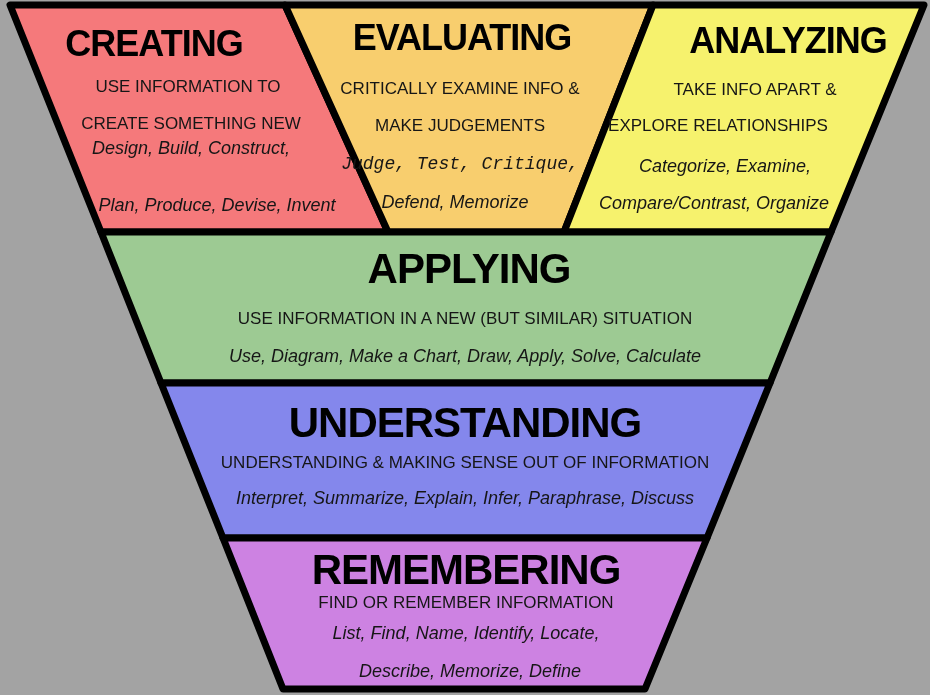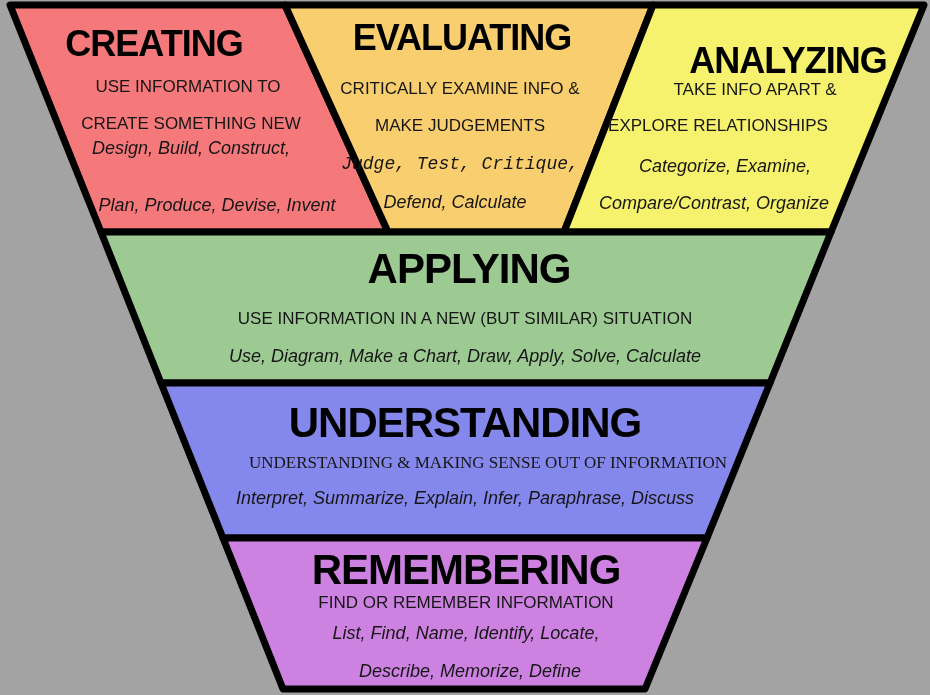--- a/index.html
+++ b/index.html
@@ -66,34 +66,34 @@
   <div class="t h1t" style="left:154px; top:24px;">CREATING</div>
   <div class="t sub" style="left:188px; top:78px;">USE INFORMATION TO</div>
   <div class="t sub" style="left:191px; top:115px;">CREATE SOMETHING NEW</div>
   <div class="t verbs" style="left:191px; top:139px;">Design, Build, Construct,</div>
   <div class="t verbs" style="left:217px; top:196px;">Plan, Produce, Devise, Invent</div>
 
   <div class="t h1t" style="left:462px; top:18px;">EVALUATING</div>
   <div class="t sub" style="left:460px; top:80px;">CRITICALLY EXAMINE INFO &amp;</div>
   <div class="t sub" style="left:460px; top:117px;">MAKE JUDGEMENTS</div>
   <div class="t verbs" style="left:460px; top:155px;font-family:Liberation Mono, monospace;">Judge, Test, Critique,</div>
-  <div class="t verbs" style="left:455px; top:193px;">Defend, Calculate</div>
+  <div class="t verbs" style="left:455px; top:193px;">Defend, Memorize</div>
 
-  <div class="t h1t" style="left:788px; top:21px;margin-top:20px;">ANALYZING</div>
+  <div class="t h1t" style="left:788px; top:21px;">ANALYZING</div>
   <div class="t sub" style="left:755px; top:81px;">TAKE INFO APART &amp;</div>
   <div class="t sub" style="left:718px; top:117px;">EXPLORE RELATIONSHIPS</div>
   <div class="t verbs" style="left:725px; top:157px;">Categorize, Examine,</div>
   <div class="t verbs" style="left:714px; top:194px;">Compare/Contrast, Organize</div>
 
   <div class="t h1b" style="left:469px; top:246px;">APPLYING</div>
   <div class="t sub" style="left:465px; top:310px;">USE INFORMATION IN A NEW (BUT SIMILAR) SITUATION</div>
   <div class="t verbs" style="left:465px; top:347px;">Use, Diagram, Make a Chart, Draw, Apply, Solve, Calculate</div>
 
   <div class="t h1b" style="left:465px; top:400px;">UNDERSTANDING</div>
-  <div class="t sub" style="left:488px; top:454px;font-family:Liberation Serif, serif;">UNDERSTANDING &amp; MAKING SENSE OUT OF INFORMATION</div>
+  <div class="t sub" style="left:465px; top:454px;">UNDERSTANDING &amp; MAKING SENSE OUT OF INFORMATION</div>
   <div class="t verbs" style="left:465px; top:489px;">Interpret, Summarize, Explain, Infer, Paraphrase, Discuss</div>
 
   <div class="t h1b" style="left:466px; top:547px;">REMEMBERING</div>
   <div class="t sub" style="left:466px; top:594px;">FIND OR REMEMBER INFORMATION</div>
   <div class="t verbs" style="left:466px; top:624px;">List, Find, Name, Identify, Locate,</div>
   <div class="t verbs" style="left:470px; top:662px;">Describe, Memorize, Define</div>
 
 </div>
 
 </body></html>

